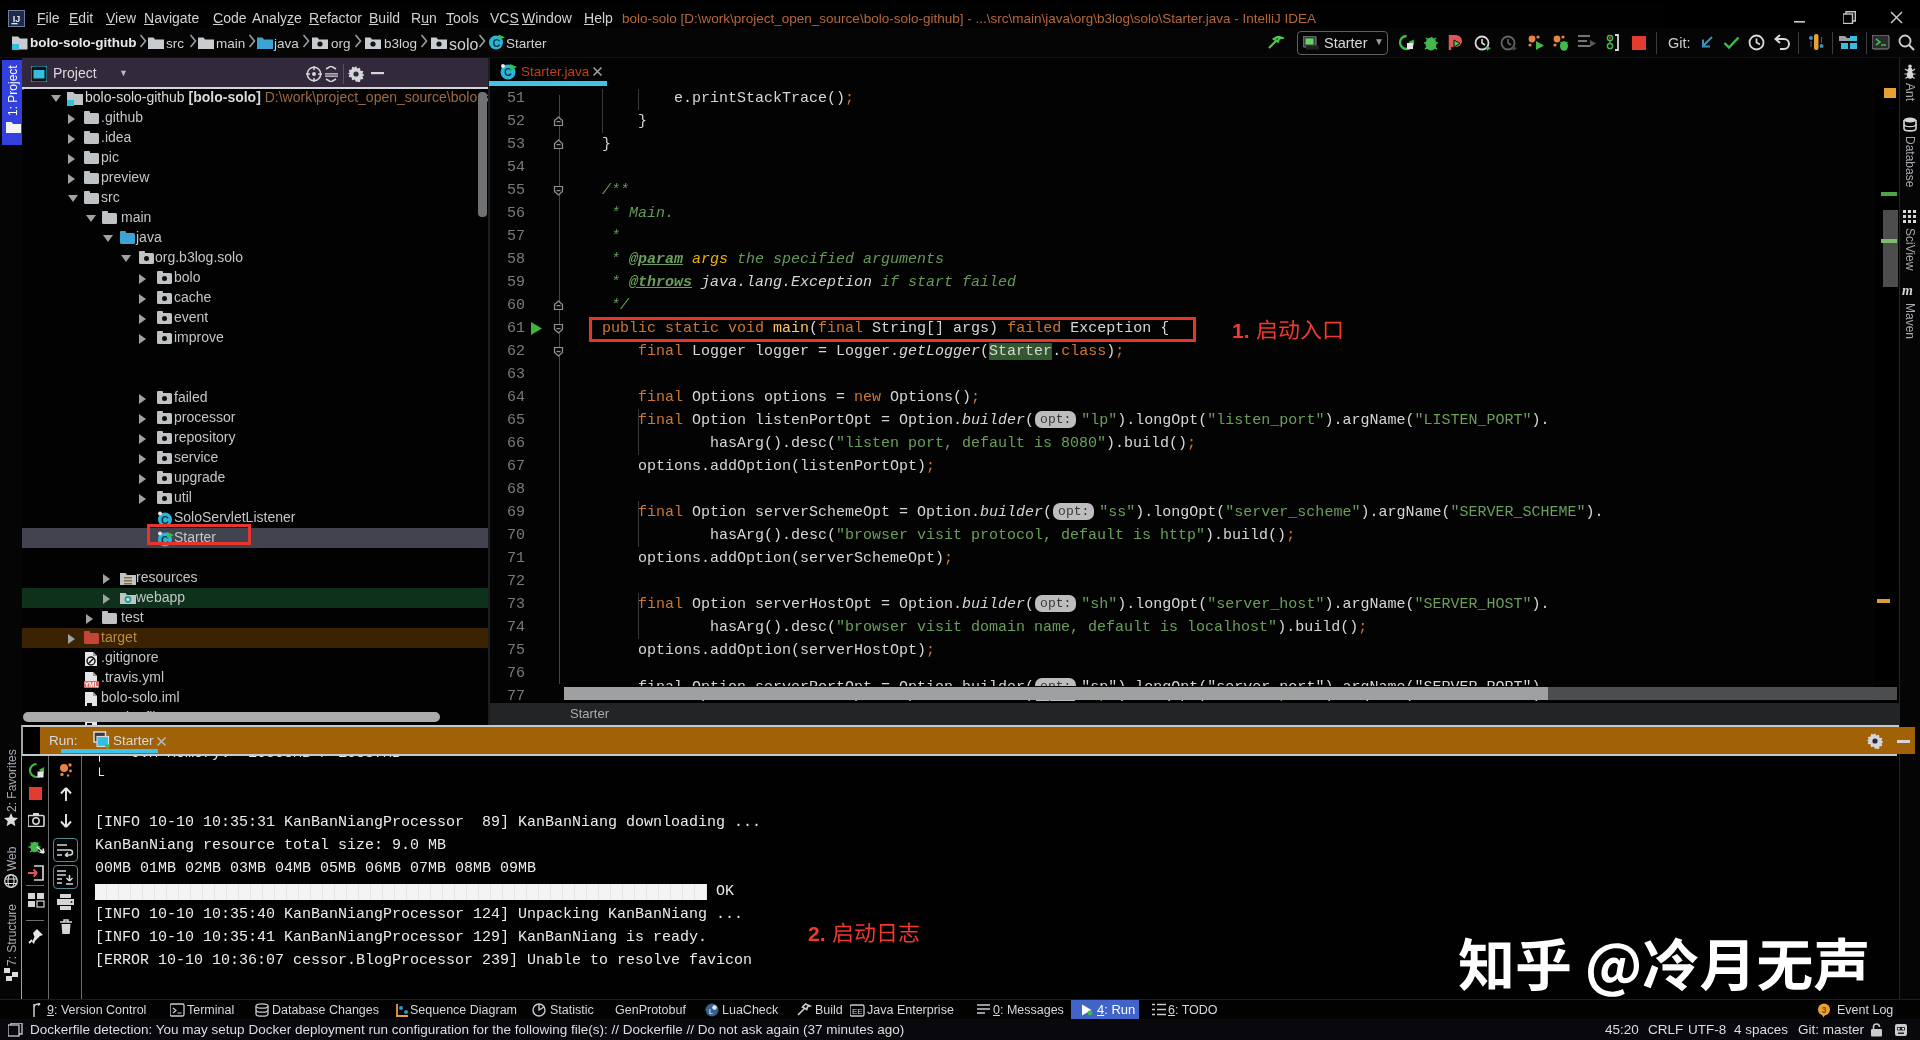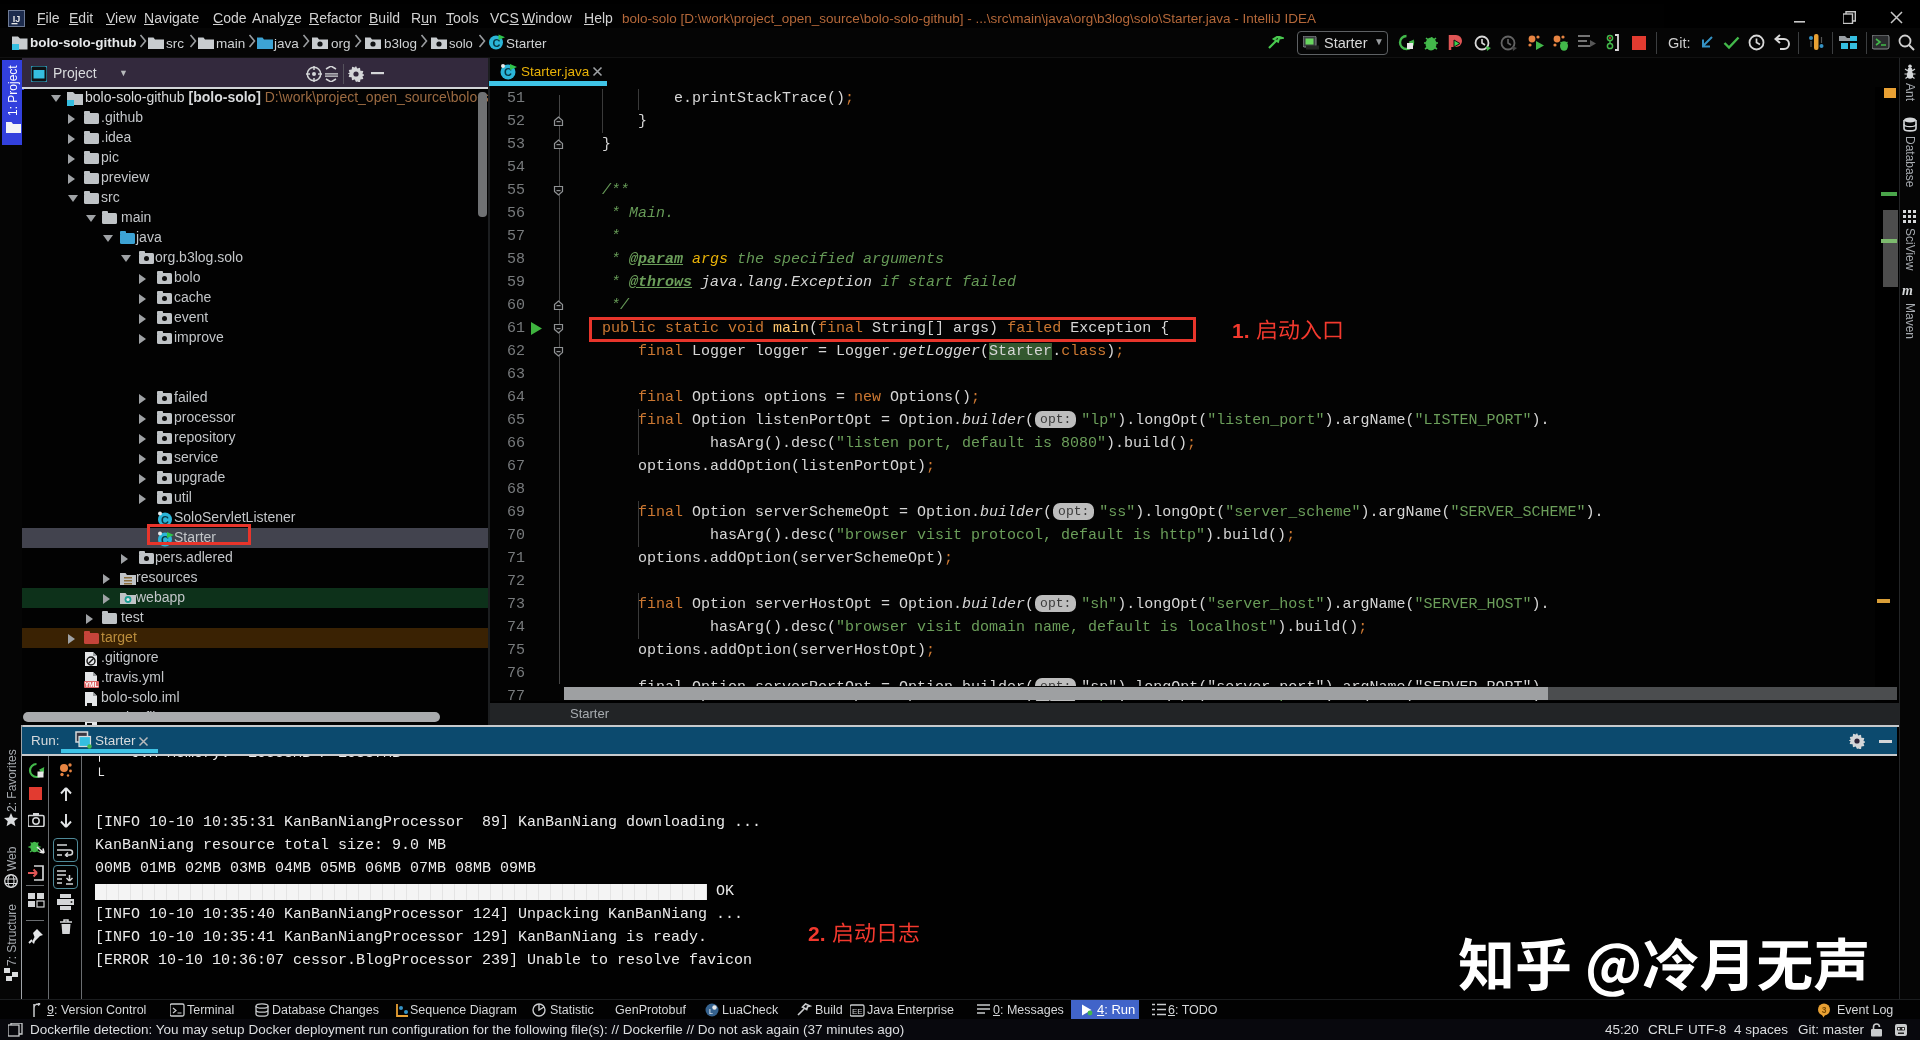--- a/index.html
+++ b/index.html
@@ -57,21 +57,21 @@
 #redbox{left:589px;top:317px;width:607px;height:25px;border:3px solid #e8352b}
 #anno1{left:1232px;top:319px;height:24px;display:flex;align-items:center;color:#f3392e;font-size:21px;font-weight:bold}
 
 #hsbthumb{left:564px;top:687px;width:984px;height:13px;background:#9ea0a2}
 #hsbtrack{left:1548px;top:687px;width:349px;height:13px;background:#4b4d4f}
 #edbread{left:490px;top:703px;width:1409px;height:23px;background:#222426;color:#a8acb0;font-size:13px}
 
 #rstripe{left:1899px;top:58px;width:21px;height:942px;background:#050505;border-left:1px solid #232527}
 
 #runtop{left:22px;top:725px;width:1877px;height:2px;background:#c7cacd}
-#runhdr{left:22px;top:727px;width:1875px;height:27px;background:#0c4a6e}
+#runhdr{left:40px;top:727px;width:1875px;height:27px;background:#a16207}
 #runhdrb{left:22px;top:754px;width:1875px;height:2px;background:#c7cacd}
 #runbody{left:22px;top:756px;width:1875px;height:243px;background:#010101;overflow:hidden}
 #runtabline{left:61px;top:749px;width:97px;height:4px;background:#3fc4e7}
 .rundiv{position:absolute;background:#6a6d70;width:1px}
 #console{position:absolute;left:73px;top:-14px;font-family:"Liberation Mono",monospace;font-size:15px;line-height:23px;color:#ebebeb;white-space:pre}
 #progbar{position:absolute;left:73px;top:128px;width:612px;height:16px;background:#f4f4f4}
 #anno2{position:absolute;left:786px;top:166px;height:24px;display:flex;align-items:center;color:#f3392e;font-size:21px;font-weight:bold}
 
 #sbar1{left:0;top:999px;width:1920px;height:20px;background:#020202;border-top:1px solid #1b1d1f}
 .sb{position:absolute;top:3px;font-size:12.5px;color:#d5d7d9;white-space:nowrap}
@@ -158,21 +158,21 @@
         <circle cx="8" cy="8" r="2.6" fill="#101214"></circle>
       </svg>
   <span class="abs" style="left:384px;top:8px;font-size:13.5px;color:#cfd2d4">b3log</span>
   <svg class="ic abs" style="left:420px;top:5px" width="8" height="16">
         <path d="M1.5 2 L6.5 8 L1.5 14" fill="none" stroke="#9a9da0" stroke-width="1.6"></path>
       </svg>
   <svg class="ic abs" style="left:431px;top:8px" width="16" height="13">
         <path d="M0 1.5 h5.5 l1.5 2 h9 v9.5 h-16 z" fill="#c8cccf"></path>
         <circle cx="8" cy="8" r="2.6" fill="#101214"></circle>
       </svg>
-  <span class="abs" style="left:449px;top:8px;font-size:13px;color:#cfd2d4">solo</span>
+  <span class="abs" style="left:449px;top:8px;font-size:16px;color:#cfd2d4">solo</span>
   <svg class="ic abs" style="left:478px;top:5px" width="8" height="16">
         <path d="M1.5 2 L6.5 8 L1.5 14" fill="none" stroke="#9a9da0" stroke-width="1.6"></path>
       </svg>
   <svg class="ic abs" style="left:488px;top:5px" width="18" height="18">
         <circle cx="8" cy="9.5" r="7" fill="#2bb5d8"></circle>
         <text x="8.5" y="13.5" font-size="11" font-weight="bold" fill="#073744" text-anchor="middle" font-family="Liberation Sans">C</text>
         <path d="M10.5 1.5 l6.5 2.8 -6.5 2.8 z" fill="#30c44c"></path>
       </svg>
   <span class="abs" style="left:506px;top:8px;font-size:13.5px;color:#cfd2d4">Starter</span>
 
@@ -442,25 +442,20 @@
       </div>
 <div class="trow" style="top:438px">
         <span class="ticon" style="left:135px"><svg width="18" height="16">
             <circle cx="8" cy="8.5" r="7" fill="#2bb5d8"></circle>
             <text x="8" y="12.5" font-size="11" font-weight="bold" fill="#073744" text-anchor="middle" font-family="Liberation Sans">C</text>
             <circle cx="3" cy="2.5" r="2" fill="#e8e8e8"></circle>
             <path d="M10 1 l7 3 -7 3 z" fill="#30c44c"></path>
           </svg></span>
         <span class="lab" style="left:152px">Starter</span>
       </div>
-<div class="trow" style="top:458px">
-        <span class="arr closed" style="left:99px"></span>
-        <span class="fold pkg" style="left:117px"></span>
-        <span class="lab" style="left:133px">pers.adlered</span>
-      </div>
 <div class="trow" style="top:478px">
         <span class="arr closed" style="left:81px"></span>
         <span class="ticon" style="left:98px"><svg width="16" height="14">
             <path d="M0 2 h5.5 l1.5 2 h9 v10 h-16 z" fill="#c0c4c7"></path>
             <rect x="4" y="6" width="8" height="1.5" fill="#8a6d3b"></rect>
             <rect x="4" y="9" width="8" height="1.5" fill="#8a6d3b"></rect>
             <rect x="4" y="12" width="8" height="1.5" fill="#8a6d3b"></rect>
           </svg></span>
         <span class="lab" style="left:114px">resources</span>
       </div>
@@ -523,21 +518,21 @@
 <div class="abs" id="pphsb"></div>
 <div class="abs" id="ppdiv"></div>
 
 <div class="abs" id="edtabbar">
 <svg class="abs" style="left:10px;top:5px" width="18" height="17">
         <circle cx="8" cy="9" r="7.5" fill="#2bb5d8"></circle>
         <text x="8" y="13" font-size="11" font-weight="bold" fill="#073744" text-anchor="middle" font-family="Liberation Sans">C</text>
         <circle cx="3" cy="3" r="2" fill="#e8e8e8"></circle>
         <path d="M10 1 l7 3 -7 3 z" fill="#30c44c"></path>
       </svg>
-<span class="abs" style="left:31px;top:6px;font-size:13.5px;color:#eab308">Starter.java</span>
+<span class="abs" style="left:31px;top:6px;font-size:13.5px;color:#c2410c">Starter.java</span>
 <svg class="abs" style="left:102px;top:8px" width="11" height="11">
         <path d="M1.5 1.5 L9.5 9.5 M9.5 1.5 L1.5 9.5" stroke="#9ea1a4" stroke-width="1.6"></path>
       </svg>
 </div>
 <div class="abs" id="edtabline"></div>
 <div class="abs" id="editor">
 <pre id="gutter">51
 52
 53
 54

